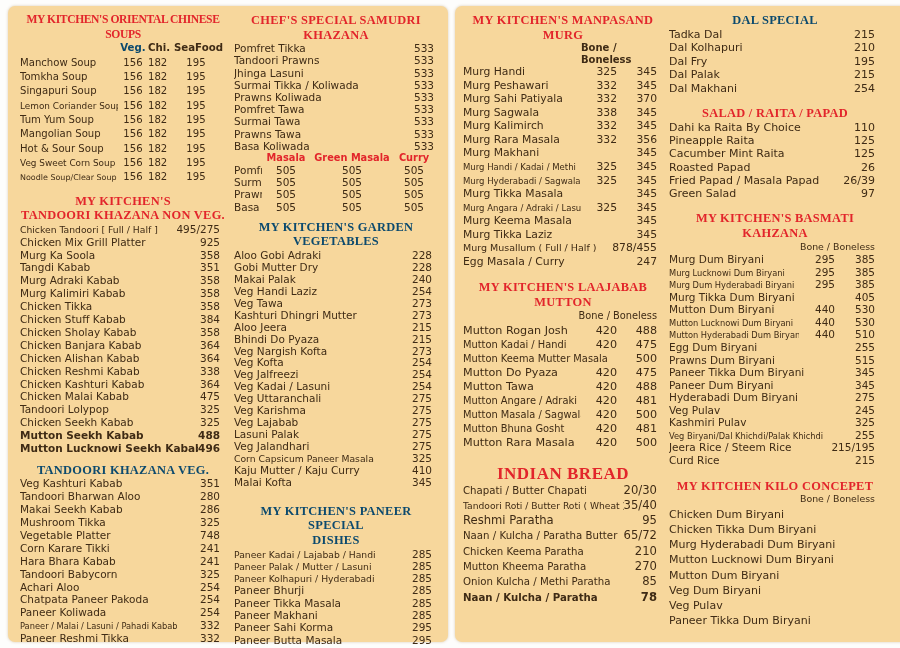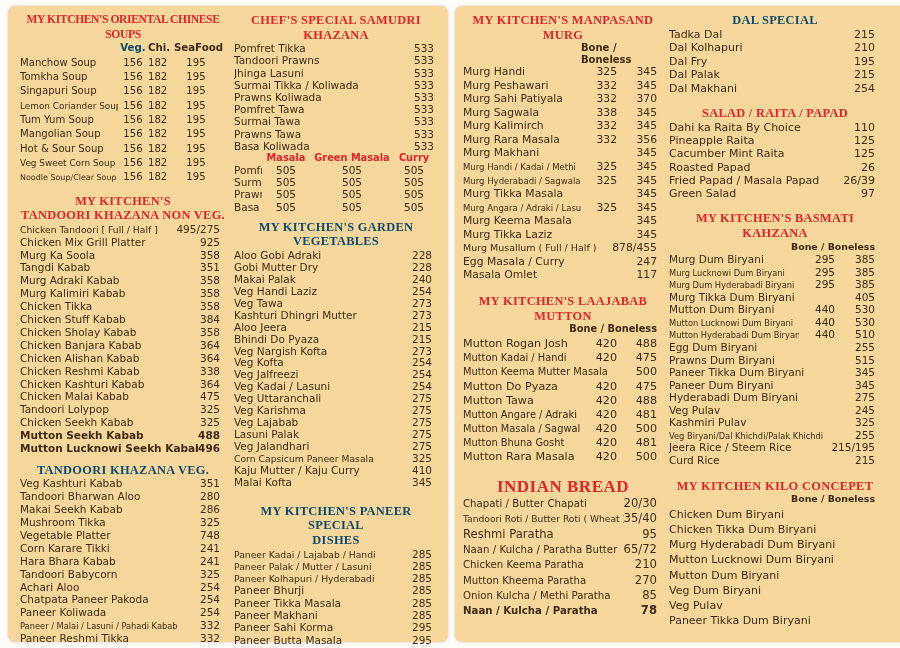--- a/index.html
+++ b/index.html
@@ -20,21 +20,21 @@
 
   .sec{margin-top:0}
   .row{display:flex;align-items:baseline}
   .nm{flex:1 1 auto;white-space:nowrap;overflow:hidden}
   .pc,.sp{flex:0 0 auto;white-space:nowrap}
   .sp{margin-left:auto;text-align:right}
   .row.b{font-weight:700}
   .row.sm .nm{font-size:88%}
   .row.xs .nm{font-size:79%}
   .bh{font-weight:700}
-  .bh1{margin-left:auto;font-weight:700;font-size:9.6px}
+  .bh1{margin-left:auto;font-weight:400;font-size:9.6px}
   .bh2{margin-left:auto;width:76px;font-weight:700;font-size:10px;line-height:11.5px;text-align:left}
   .hd2{height:auto !important}
 
   
   .lay-soup .pc1{width:30px;text-align:center}
   .lay-soup .pc2{width:26px;text-align:left}
   .lay-soup .pc3{width:44px;text-align:center}
   .lay-soup .row{padding-right:8px}
   .lay-fish .pc1{width:48px;text-align:center}
   .lay-fish .pc2{width:84px;text-align:center}
@@ -536,24 +536,20 @@
             <span class="sp">345</span>
           </div>
           <div class="row sm">
             <span class="nm">Murg Musallum ( Full / Half )</span>
             <span class="sp">878/455</span>
           </div>
           <div class="row">
             <span class="nm">Egg Masala / Curry</span>
             <span class="sp">247</span>
           </div>
-          <div class="row">
-            <span class="nm">Masala Omlet</span>
-            <span class="sp">117</span>
-          </div>
         </div>
         <div class="sec lay-c2 s-mut">
           <div class="ttl red">MY KITCHEN'S LAAJABAB MUTTON</div>
           <div class="row">
             <span class="nm"></span>
             <span class="bh1">Bone / Boneless</span>
           </div>
           <div class="row">
             <span class="nm">Mutton Rogan Josh</span>
             <span class="pc pc1">420</span>

